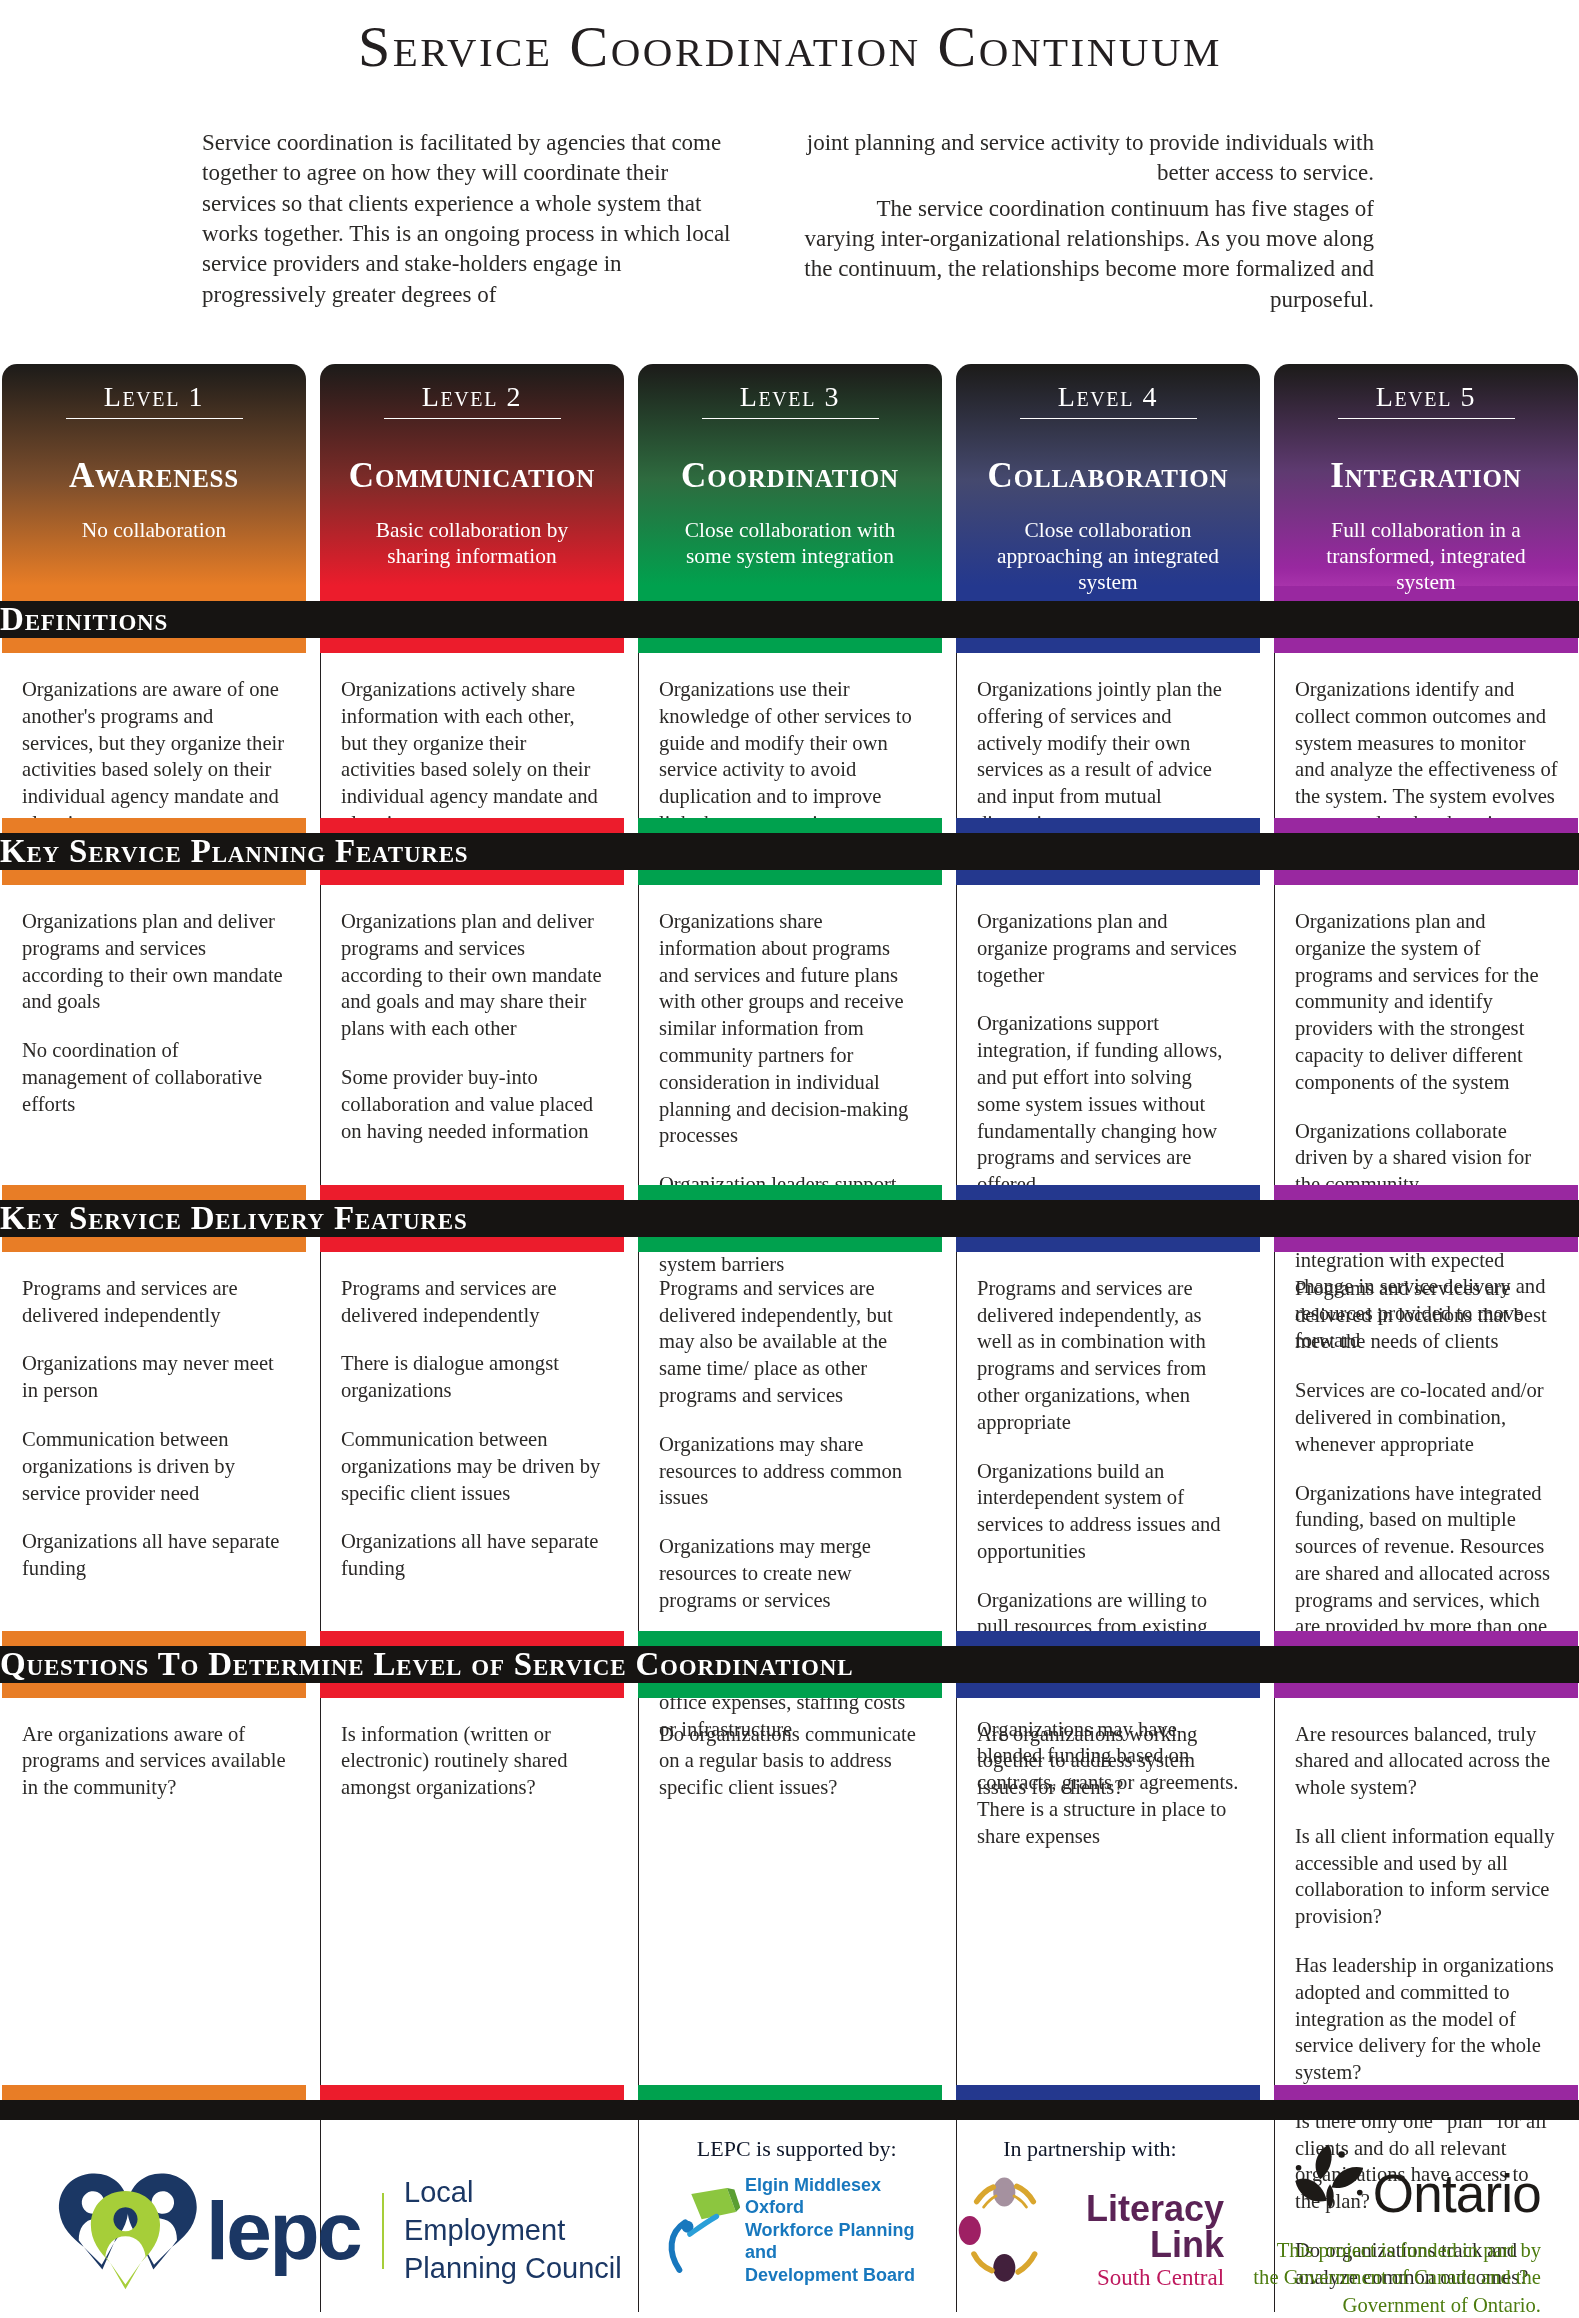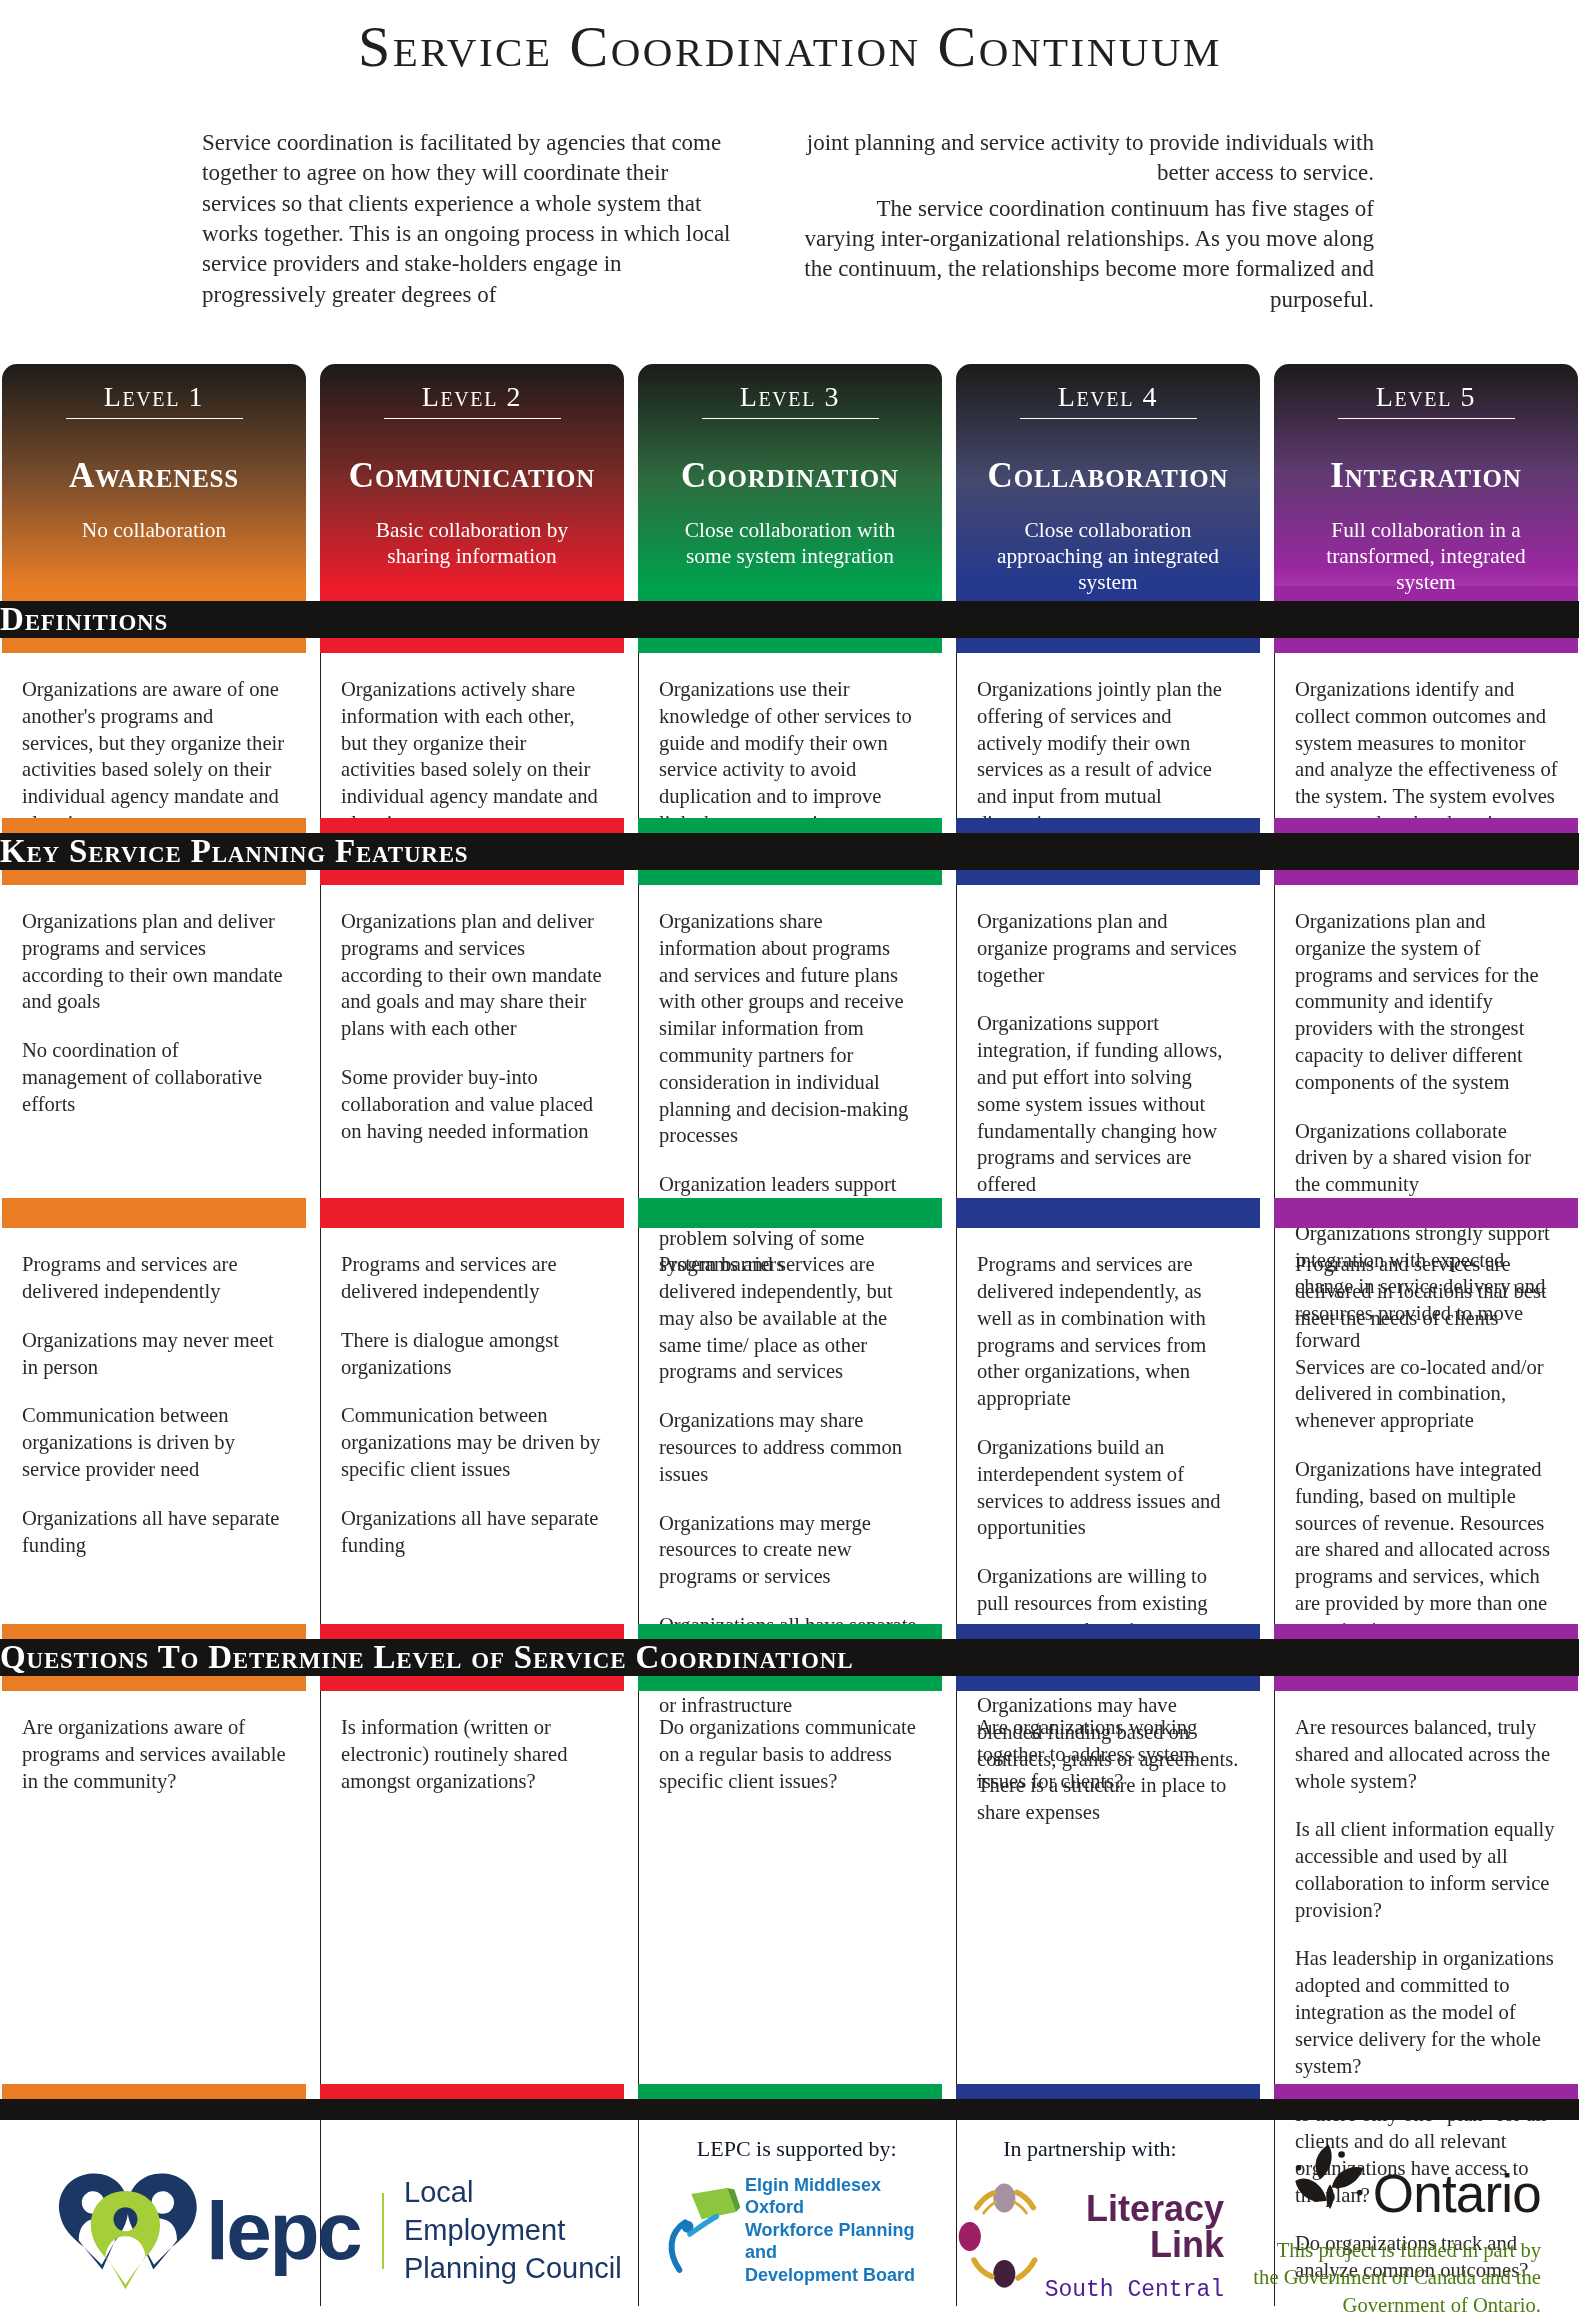--- a/index.html
+++ b/index.html
@@ -79,21 +79,21 @@
   .flabel { font-size:22px; color:#0f172a; }
   .emo-row { display:flex; align-items:center; justify-content:center; margin-top:11.5px; gap:5px; }
   .emo-text {
     font-family:"Liberation Sans", sans-serif; font-size:18px; font-weight:700;
     color:#1878be; text-align:left; line-height:1.25;
   }
   .partnership { width:272px; text-align:center; margin-top:5px; }
   .ll-row { display:flex; align-items:center; justify-content:center; margin-top:3.3px; }
   .ll-text { margin-left:-15px; margin-top:25px; text-align:right; }
   .ll-name { font-family:"Liberation Sans", sans-serif; font-weight:700; font-size:36px; color:#5b2356; line-height:1; }
-  .ll-sub  { font-family:Liberation Mono, monospace; font-size:23px; color:#4c1d95; margin-top:14px; }
+  .ll-sub  { font-family:Liberation Serif, serif; font-size:23px; color:#be185d; margin-top:2px; }
   .ontario-block { margin-left:auto; width:296px; margin-top:6.6px; }
   .on-row { display:flex; align-items:flex-start; justify-content:flex-end; }
   .on-word { font-family:"Liberation Sans", sans-serif; font-size:53px; color:#1d1a17; margin-top:25px; letter-spacing:-0.8px; }
   .funding { margin-top:13px; font-size:20.6px; line-height:1.33; text-align:right; color:#4d7c0f; }
 </style>
 </head>
 <body>
 
 <div class="poster">
 
@@ -214,20 +214,21 @@
       </div>
   </div>
 
   <div class="grid strips">
     <div class="strip c0"></div>
       <div class="strip c1"></div>
       <div class="strip c2"></div>
       <div class="strip c3"></div>
       <div class="strip c4"></div>
   </div>
+  <div class="bar">Key Service Delivery Features</div>
   <div class="grid strips">
     <div class="strip c0"></div>
       <div class="strip c1"></div>
       <div class="strip c2"></div>
       <div class="strip c3"></div>
       <div class="strip c4"></div>
   </div>
   <div class="grid content row-del">
     <div class="cell">
         <p>Programs and services are delivered independently</p>

